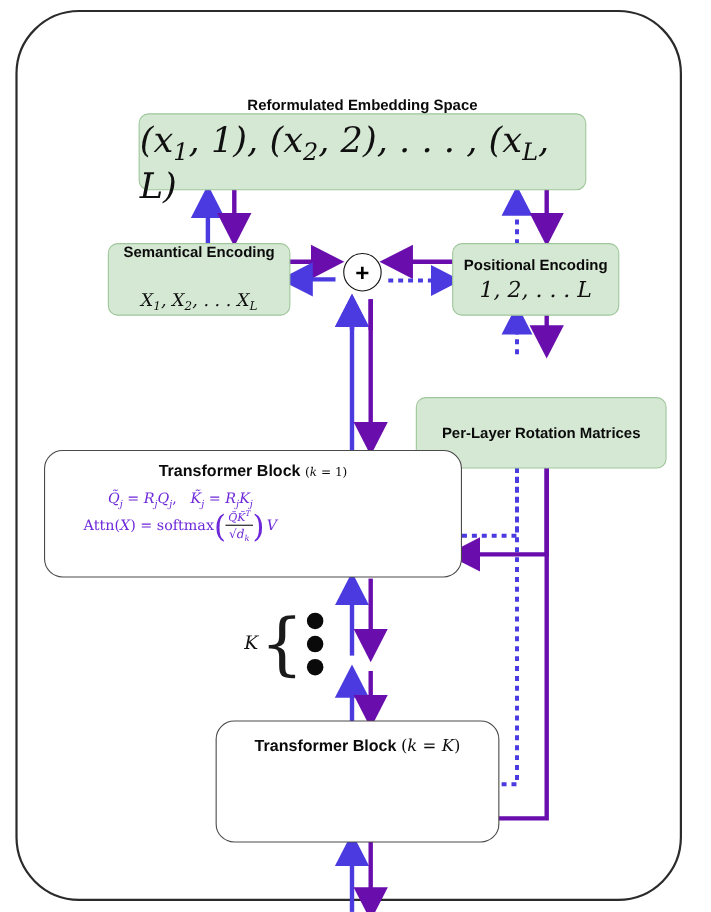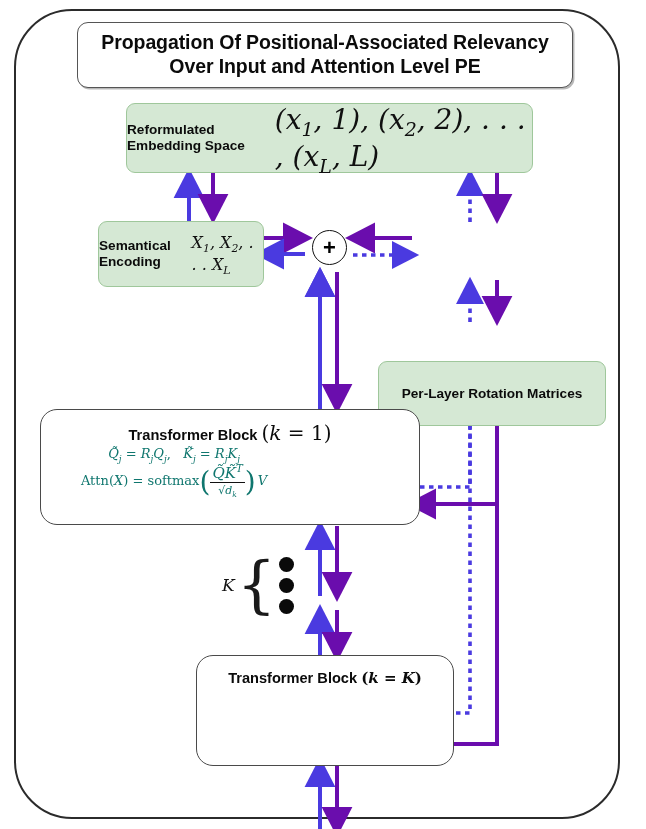--- a/index.html
+++ b/index.html
@@ -15,21 +15,21 @@
     position:absolute;left:77px;top:22px;width:494px;height:64px;
     border:1.6px solid #555;border-radius:11px;background:#fff;
     display:flex;flex-direction:column;align-items:center;justify-content:center;
     box-shadow:1.5px 1.5px 0 rgba(0,0,0,.28);
     z-index:6;
   }
   .title-box .ln{font-size:19.5px;font-weight:bold;color:#0b0b0b;line-height:1.22;letter-spacing:-.1px;}
 
   .gbox{
     position:absolute;background:#d5e8d4;border:1.3px solid #9fc79b;border-radius:9px;
-    display:flex;flex-direction:row;align-items:center;justify-content:center;
+    display:flex;flex-direction:column;align-items:center;justify-content:center;
     z-index:5;
   }
   .gbox .hd{font-size:13.6px;font-weight:bold;color:#0b0b0b;line-height:1.15;}
   .gbox .mt{font-family:"DejaVu Serif",serif;font-style:italic;color:#101010;line-height:1.15;}
 
   .wbox{
     position:absolute;background:#fff;border:1.6px solid #4a4a4a;border-radius:17px;z-index:5;
   }
   .wbox .hd{font-size:14.6px;font-weight:bold;color:#0b0b0b;text-align:center;}
 
@@ -46,21 +46,21 @@
   .mathi{font-family:"DejaVu Serif",serif;font-style:italic;}
   .mathu{font-family:"DejaVu Serif",serif;font-style:normal;}
 
   .kbrace{position:absolute;z-index:5;display:flex;align-items:center;}
   .kbrace .kl{font-family:"DejaVu Serif",serif;font-style:italic;font-size:17px;color:#111;margin-right:2px;}
   .kbrace .br{font-family:"DejaVu Serif",serif;font-size:62px;color:#1a1a1a;line-height:0.62;font-weight:300;}
   .dots{display:flex;flex-direction:column;gap:6px;margin-left:3px;}
   .dots i{display:block;width:15px;height:15px;border-radius:50%;background:#0a0a0a;}
 
   .frac{display:inline-flex;flex-direction:column;align-items:center;vertical-align:middle;line-height:1;}
-  .frac .num{font-size:15px;padding:0 2px;}
+  .frac .num{font-size:10px;padding:0 2px;}
   .frac .bar{width:100%;height:1px;background:#111;margin:1.5px 0;}
   .frac .den{font-size:11px;padding:0 2px;}
   .paren{font-size:28px;font-family:"DejaVu Serif",serif;line-height:.8;display:inline-block;transform:translateY(1px);}
   sub{font-size:.68em;}
   sup{font-size:.68em;}
 
   .caption-sliver{
     position:absolute;left:0;top:818px;width:646px;height:11px;overflow:hidden;
     font-size:13px;color:#2b2b2b;font-family:"Liberation Serif",serif;
   }
@@ -137,53 +137,55 @@
 
     <g>
       <path d="M497,384 L497,504 L414,504" fill="none" stroke="#6a0dad" stroke-width="4" marker-end="url(#ahB)"></path>
     </g>
 
     <g>
       <path d="M497,384 L497,744 L414,744" fill="none" stroke="#6a0dad" stroke-width="4" marker-end="url(#ahB)"></path>
     </g>
   </svg>
 
-  <div class="title-box">
-    <div class="ln">Propagation Of Positional-Associated Relevancy</div>
-    <div class="ln">Over Input and Attention Level PE</div>
-  </div>
 
   <div class="gbox" style="left:126px;top:103px;width:405px;height:68px;">
     <div class="hd">Reformulated Embedding Space</div>
-    <div class="mt" style="font-size:28px;margin-top:5px;">
+    <div class="mt" style="font-size:32px;margin-top:5px;">
       (<span class="mathi">x</span><sub>1</sub>, 1), (<span class="mathi">x</span><sub>2</sub>, 2), . . . , (<span class="mathi">x</span><sub><span class="mathi">L</span></sub>, <span class="mathi">L</span>)
     </div>
   </div>
 
   <div class="gbox" style="left:98px;top:221px;width:164px;height:64px;justify-content:space-between;">
     <div class="hd">Semantical Encoding</div>
     <div class="mt" style="font-size:16px;margin-top:4px;">
       <span class="mathi">X</span><sub>1</sub>, <span class="mathi">X</span><sub>2</sub>, . . . <span class="mathi">X</span><sub><span class="mathi">L</span></sub>
     </div>
   </div>
 
+  <div class="gbox" style="left:411px;top:221px;width:150px;height:64px;">
+    <div class="hd">Positional Encoding</div>
+    <div class="mt" style="font-size:20px;margin-top:4px;">
+      1, 2, . . . <span class="mathi">L</span>
+    </div>
+  </div>
 
   <div class="gbox" style="left:378px;top:321px;width:226px;height:63px;margin-top:40px;">
     <div class="hd">Per-Layer Rotation Matrices</div>
   </div>
 
   <div class="wbox" style="left:40px;top:409px;width:378px;height:114px;">
     <div class="hd" style="margin-top:11px;">
       <span>Transformer Block</span>
-      <span class="mathu" style="font-weight:normal;font-size:20px;">
+      <span class="mathu" style="font-weight:normal;font-size:11px;">
         (<span class="mathi">k</span> = 1)
       </span>
     </div>
 
-    <div style="position:absolute;left:28px;top:36px;width:210px;color:#0f766e;">
+    <div style="position:absolute;left:18px;top:36px;width:210px;color:#6d28d9;">
       <div style="font-family:'DejaVu Serif',serif;font-size:13px;text-align:center;white-space:nowrap;">
         <span class="mathi">Q̃</span><sub><span class="mathi">j</span></sub> = <span class="mathi">R</span><sub><span class="mathi">j</span></sub><span class="mathi">Q</span><sub><span class="mathi">j</span></sub>,&nbsp;&nbsp;&nbsp;<span class="mathi">K̃</span><sub><span class="mathi">j</span></sub> = <span class="mathi">R</span><sub><span class="mathi">j</span></sub><span class="mathi">K</span><sub><span class="mathi">j</span></sub>
       </div>
       <div style="font-family:'DejaVu Serif',serif;font-size:13px;margin-top:0;white-space:nowrap;display:flex;align-items:center;justify-content:center;">
         <span class="mathu">Attn(</span>
           <span class="mathi">X</span>
           <span class="mathu">) = softmax</span>
         <span class="paren">(</span>
         <span class="frac">
           <span class="num mathi">Q̃K̃<sup>T</sup></span>
@@ -203,21 +205,21 @@
     <span class="dots">
       <i></i>
         <i></i>
         <i></i>
     </span>
   </div>
 
   <div class="wbox" style="left:196px;top:655px;width:256px;height:109px;">
     <div class="hd" style="margin-top:13px;">
       <span>Transformer Block</span>
-      <span class="mathu" style="font-weight:bold;font-size:15px;">
+      <span class="mathu" style="font-weight:normal;font-size:15px;">
         (<span class="mathi">k</span> = <span class="mathi">K</span>)
       </span>
     </div>
 
   </div>
 
   <div class="plus-node" style="left:312px;top:230px;">
     <span>+</span>
   </div>
 

